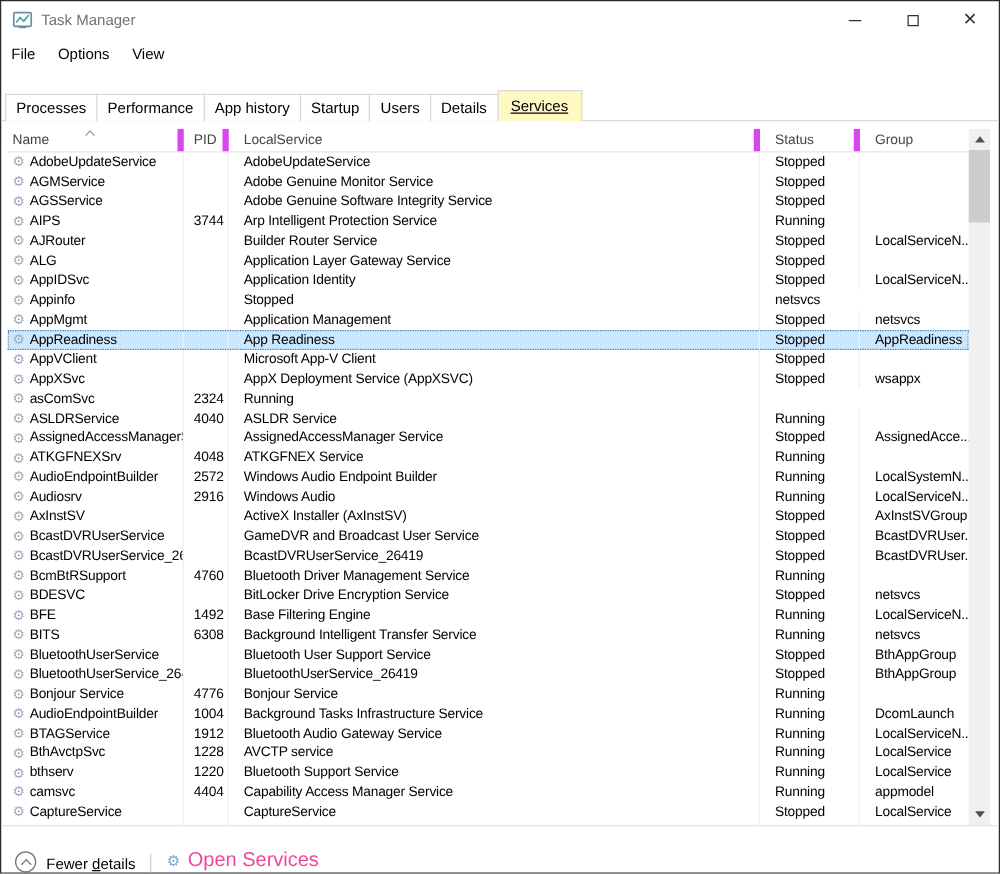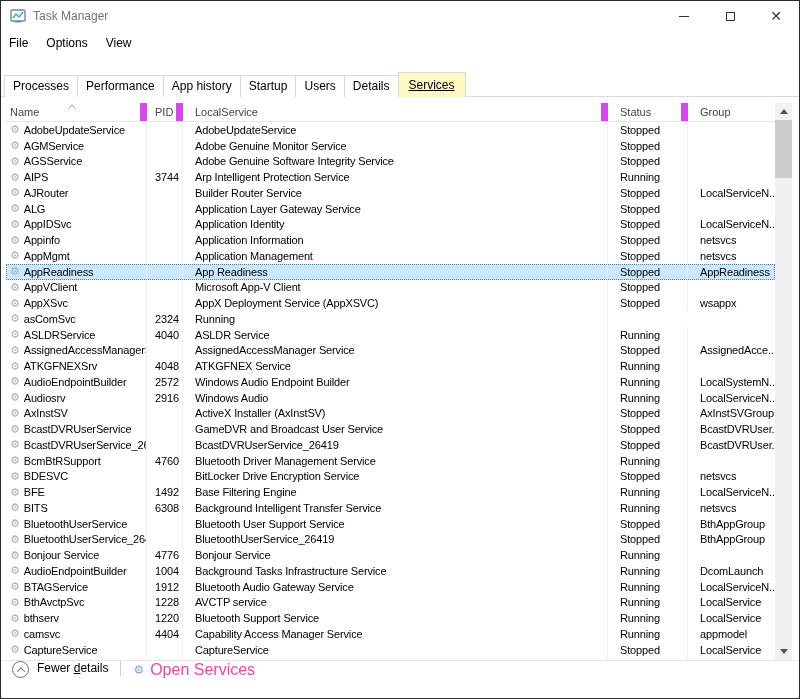--- a/index.html
+++ b/index.html
@@ -34,21 +34,21 @@
 
   
   .content { flex:1 1 auto; display:flex; flex-direction:column; padding-top:6px; overflow:hidden; }
   .list-area { flex:1 1 auto; display:flex; padding-left:5px; padding-right:7px; overflow:hidden; }
   .columns { width:769px; flex:0 0 769px; display:flex; flex-direction:column; overflow:hidden; }
 
   .header-row { height:19px; flex:0 0 19px; display:grid;
                 grid-template-columns:141px 36px 425px 80px 87px;
                 border-bottom:1px solid #e5e5e5; position:relative; }
   .hcell { font-size:11px; color:#444; display:flex; align-items:center; overflow:hidden;
-           border-right:7px solid #d946ef; white-space:nowrap; }
+           border-right:5px solid #d946ef; white-space:nowrap; }
   .hcell:last-child { border-right:none; }
   .h-name { padding-left:4px; position:relative; }
   .h-pid { padding-left:8px; }
   .h-desc,.h-status,.h-group { padding-left:12px; }
   .sort-arrow { position:absolute; left:62px; top:1px; width:8px; height:5px; }
 
   .rows { flex:1 1 auto; display:flex; flex-direction:column; overflow:hidden; }
   .row { height:15.75px; flex:0 0 15.75px; display:grid;
          grid-template-columns:141px 36px 425px 80px 87px; align-items:center; }
   .cell { font-size:11px; letter-spacing:-0.15px; color:#000; white-space:nowrap; overflow:hidden;
@@ -64,21 +64,21 @@
   .scrollbar { width:17px; flex:0 0 17px; background:#f0f0f0; display:flex; flex-direction:column; }
   .sb-btn { height:17px; flex:0 0 17px; display:flex; align-items:center; justify-content:center; }
   .tri-up { width:0; height:0; border-left:4px solid transparent; border-right:4px solid transparent;
             border-bottom:5px solid #505050; }
   .tri-down { width:0; height:0; border-left:4px solid transparent; border-right:4px solid transparent;
               border-top:5px solid #505050; }
   .sb-thumb { height:58px; flex:0 0 58px; background:#cdcdcd; }
   .sb-track { flex:1 1 auto; }
 
   
-  .footer { height:38px; flex:0 0 38px; border-top:1px solid #e5e5e5; display:flex; align-items:flex-start;
+  .footer { height:38px; flex:0 0 38px; border-top:1px solid #e5e5e5; display:flex; align-items:flex-end;
             padding-left:11px; }
   .circle-btn { width:17px; height:17px; border:1px solid #707070; border-radius:50%;
                 display:flex; align-items:center; justify-content:center; margin-right:8px; }
   .chev-up { width:6px; height:6px; border-left:1px solid #707070; border-top:1px solid #707070;
              transform:rotate(45deg) translate(1px,1px); }
   .fewer { font-size:12px; color:#000; }
   .fewer .ukey { text-decoration:underline; }
   .vsep { width:1px; height:15px; background:#d0d0d0; margin:0 12px; }
   .open-services { display:flex; align-items:center; gap:6px; }
   .gear-blue { font-family:"DejaVu Sans",sans-serif; font-size:12px; line-height:1; color:#7aa7d4; }
@@ -210,21 +210,20 @@
     <div class="cell c-desc">Application Identity</div>
     <div class="cell c-status">Stopped</div>
     <div class="cell c-group">LocalServiceN...</div>
   </div>
             <div class="row">
     <div class="cell c-name">
                 <span class="gear">⚙</span>
                 <span class="nm">Appinfo</span>
               </div>
     <div class="cell c-pid"></div>
-    <div class="cell c-desc">Application Information</div>
     <div class="cell c-status">Stopped</div>
     <div class="cell c-group">netsvcs</div>
   </div>
             <div class="row">
     <div class="cell c-name">
                 <span class="gear">⚙</span>
                 <span class="nm">AppMgmt</span>
               </div>
     <div class="cell c-pid"></div>
     <div class="cell c-desc">Application Management</div>

